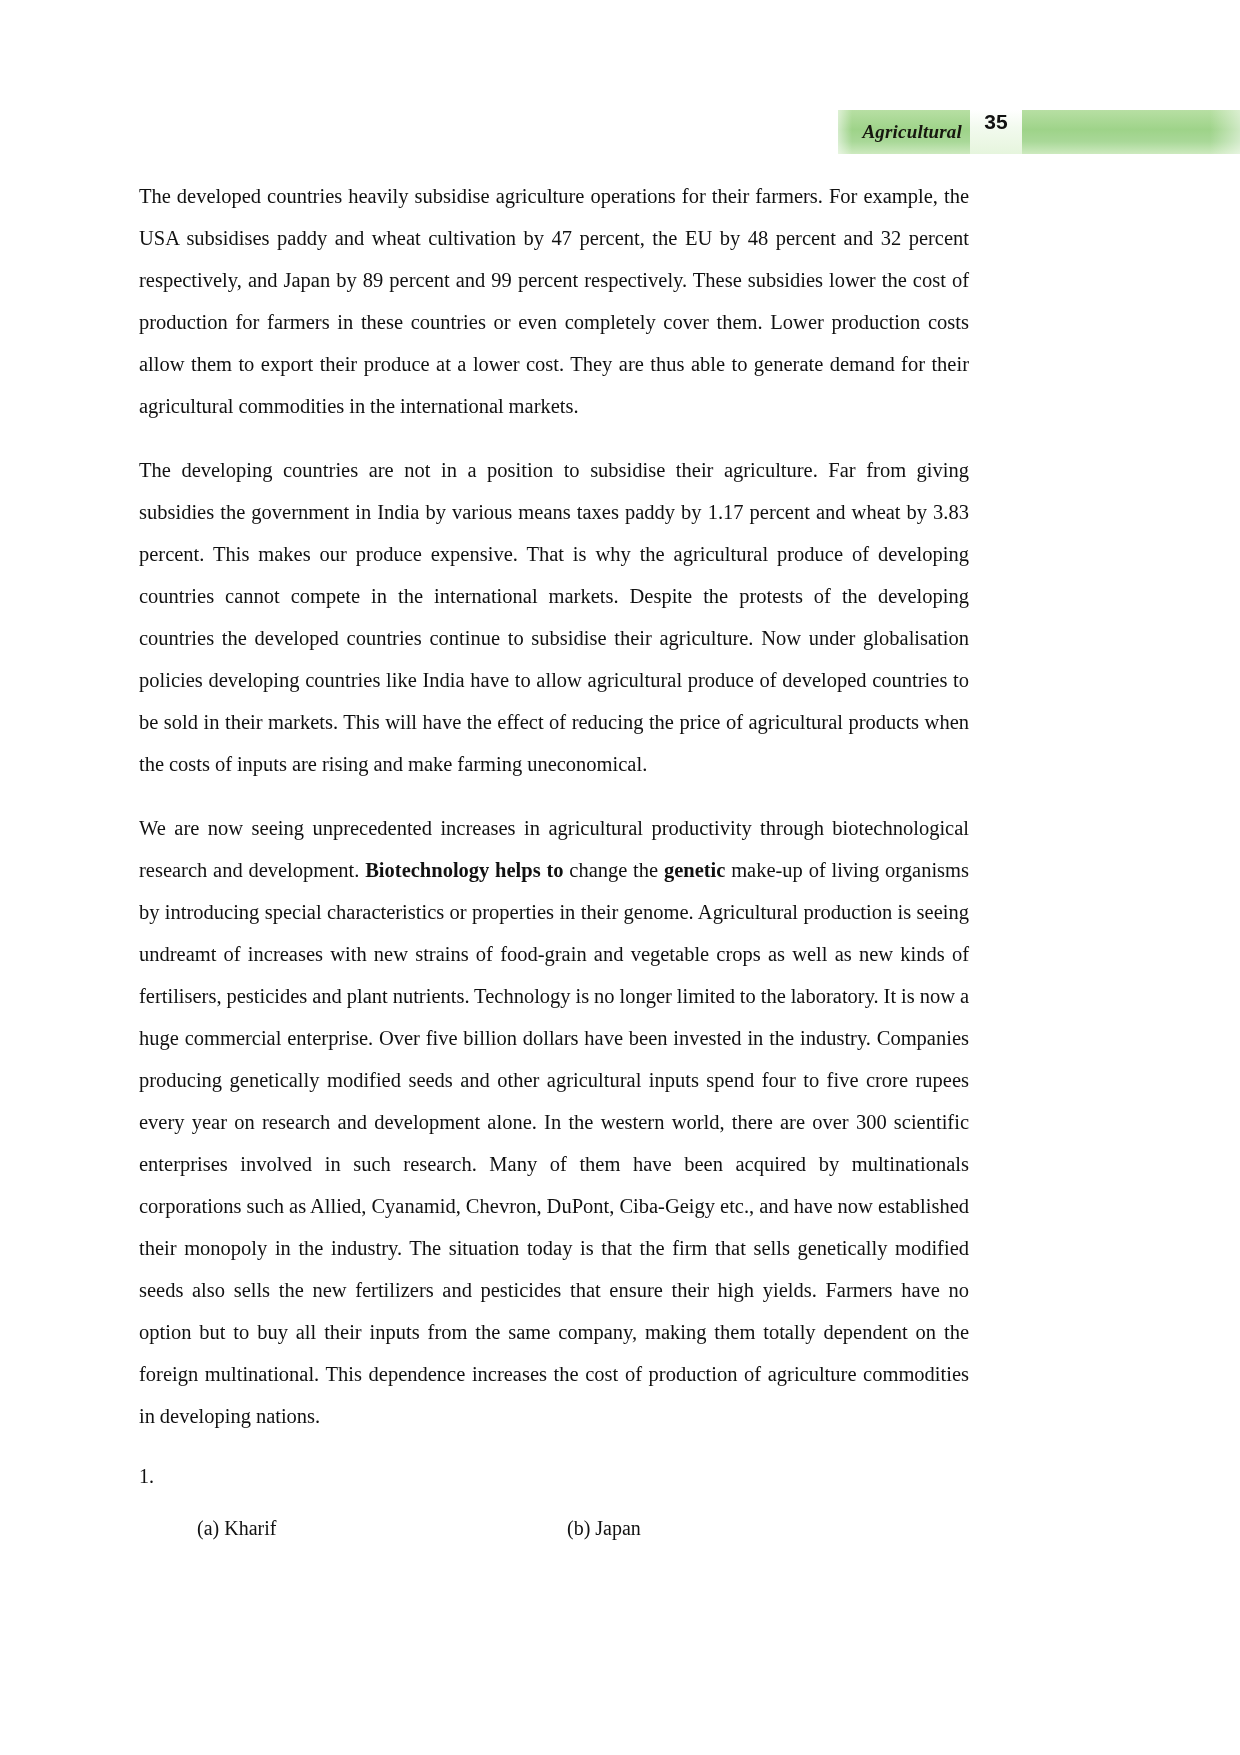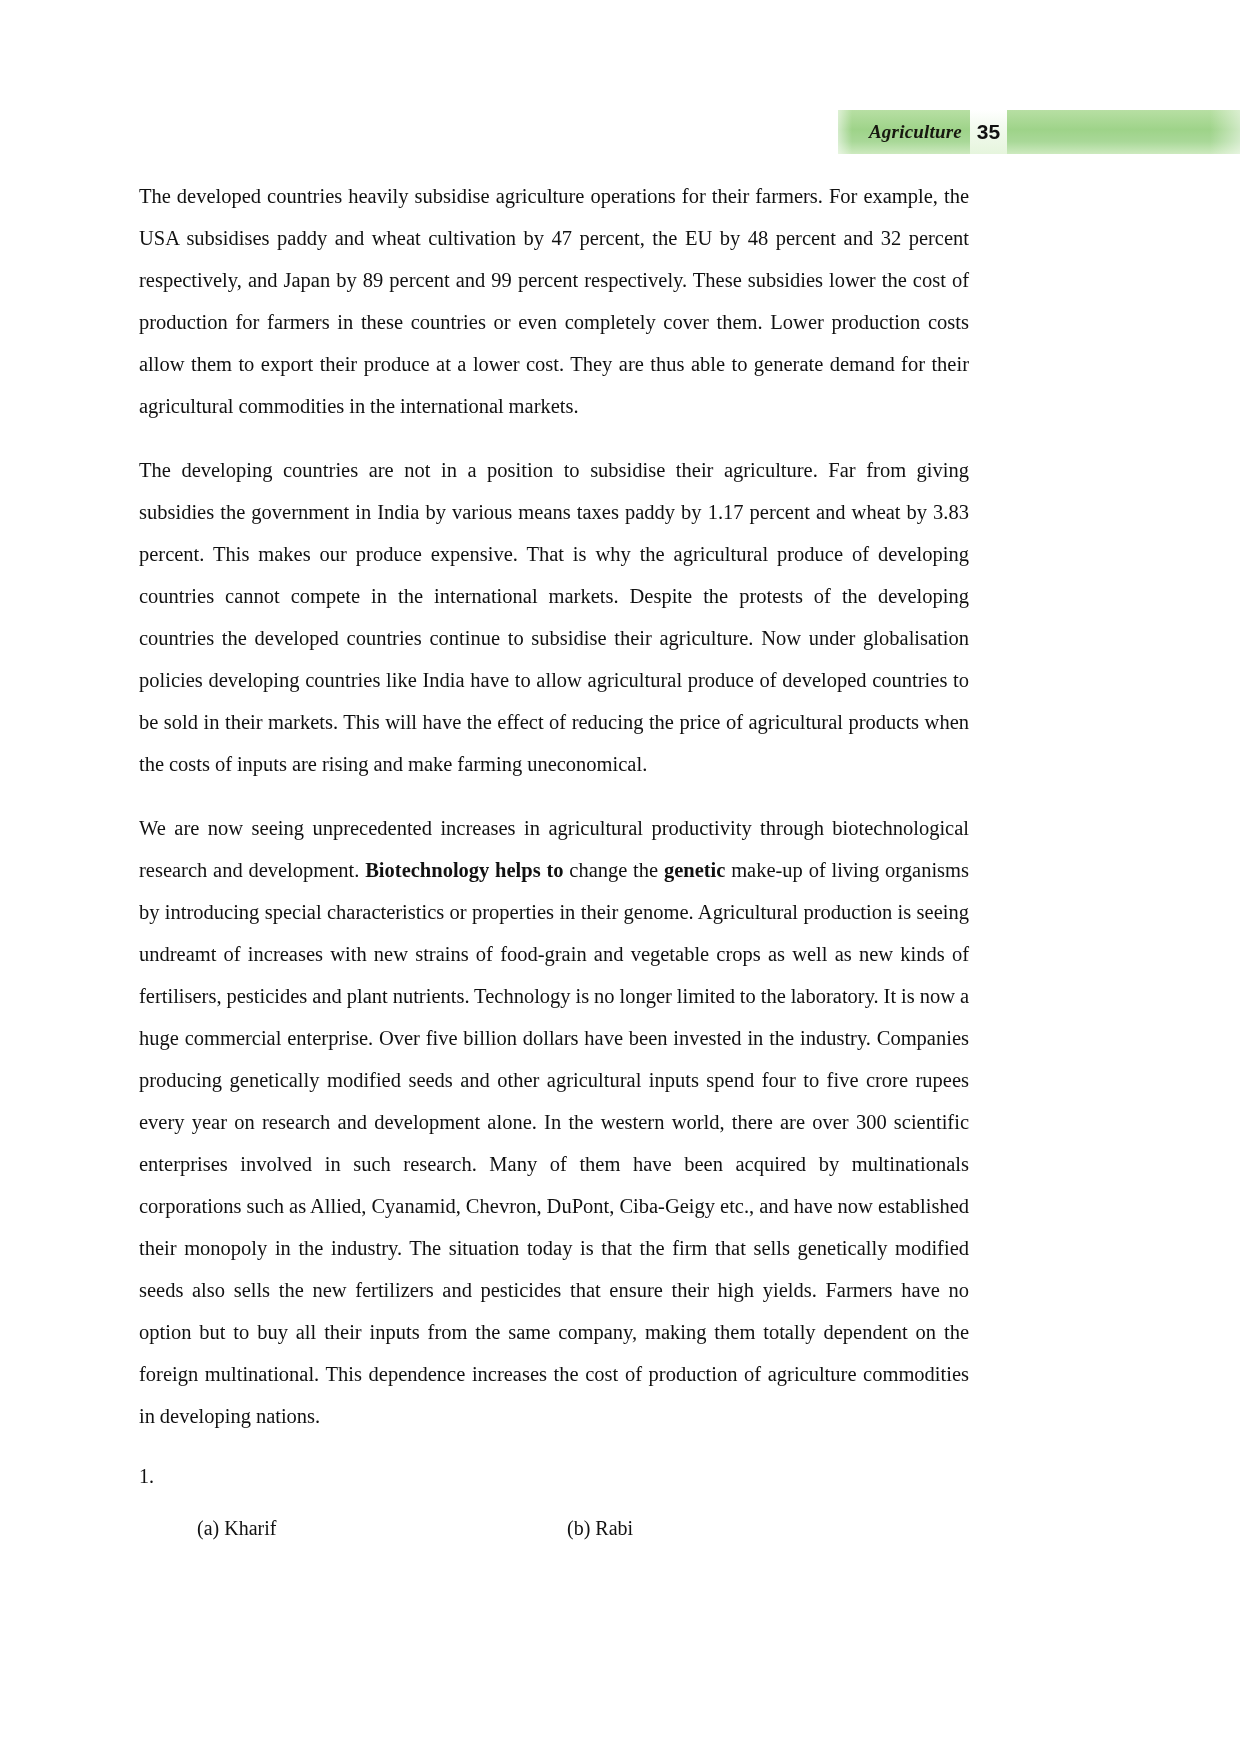--- a/index.html
+++ b/index.html
@@ -53,24 +53,24 @@
   .ribbon-title-text {
     font-family: "Liberation Serif", "DejaVu Serif", serif;
     font-style: italic;
     font-weight: bold;
     font-size: 19px;
     color: #17170f;
     letter-spacing: .2px;
     white-space: nowrap;
   }
   .ribbon-notch {
-    width: 37px;
+    width: 52px;
     background: linear-gradient(180deg,#ffffff 0%, #f2faee 40%, #e6f5dd 100%);
     display: flex;
-    align-items: center;
+    align-items: flex-start;
     justify-content: center;
   }
   .ribbon-pagenum {
     font-family: "Liberation Sans", "DejaVu Sans", sans-serif;
     font-weight: bold;
     font-size: 21px;
     color: #111111;
   }
   .ribbon-tail {
     flex: 1;
@@ -146,21 +146,21 @@
   }
   .opt-col.second { width: auto; }
 </style>
 </head>
 <body>
 
 <div class="page">
 
   <div class="header-band">
     <div class="ribbon-seg ribbon-title">
-      <span class="ribbon-title-text">Agriculture</span>
+      <span class="ribbon-title-text">Agricultural</span>
     </div>
     <div class="ribbon-seg ribbon-notch">
       <span class="ribbon-pagenum">35</span>
     </div>
     <div class="ribbon-seg ribbon-tail"></div>
   </div>
 
   <div class="content">
 
     <p class="body-para">
@@ -177,18 +177,18 @@
 
 
 
     <div class="question">
       <span class="q-num">1.</span>
     </div>
 
     <div class="options">
       <div class="opt-row">
         <span class="opt-col">(a) Kharif</span>
-        <span class="opt-col second">(b) Rabi</span>
+        <span class="opt-col second">(b) Japan</span>
       </div>
     </div>
 
   </div>
 </div>
 
 </body></html>

